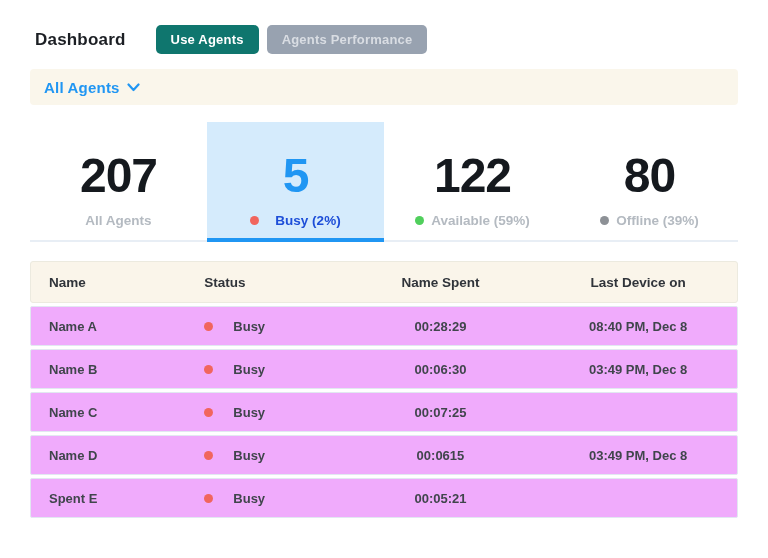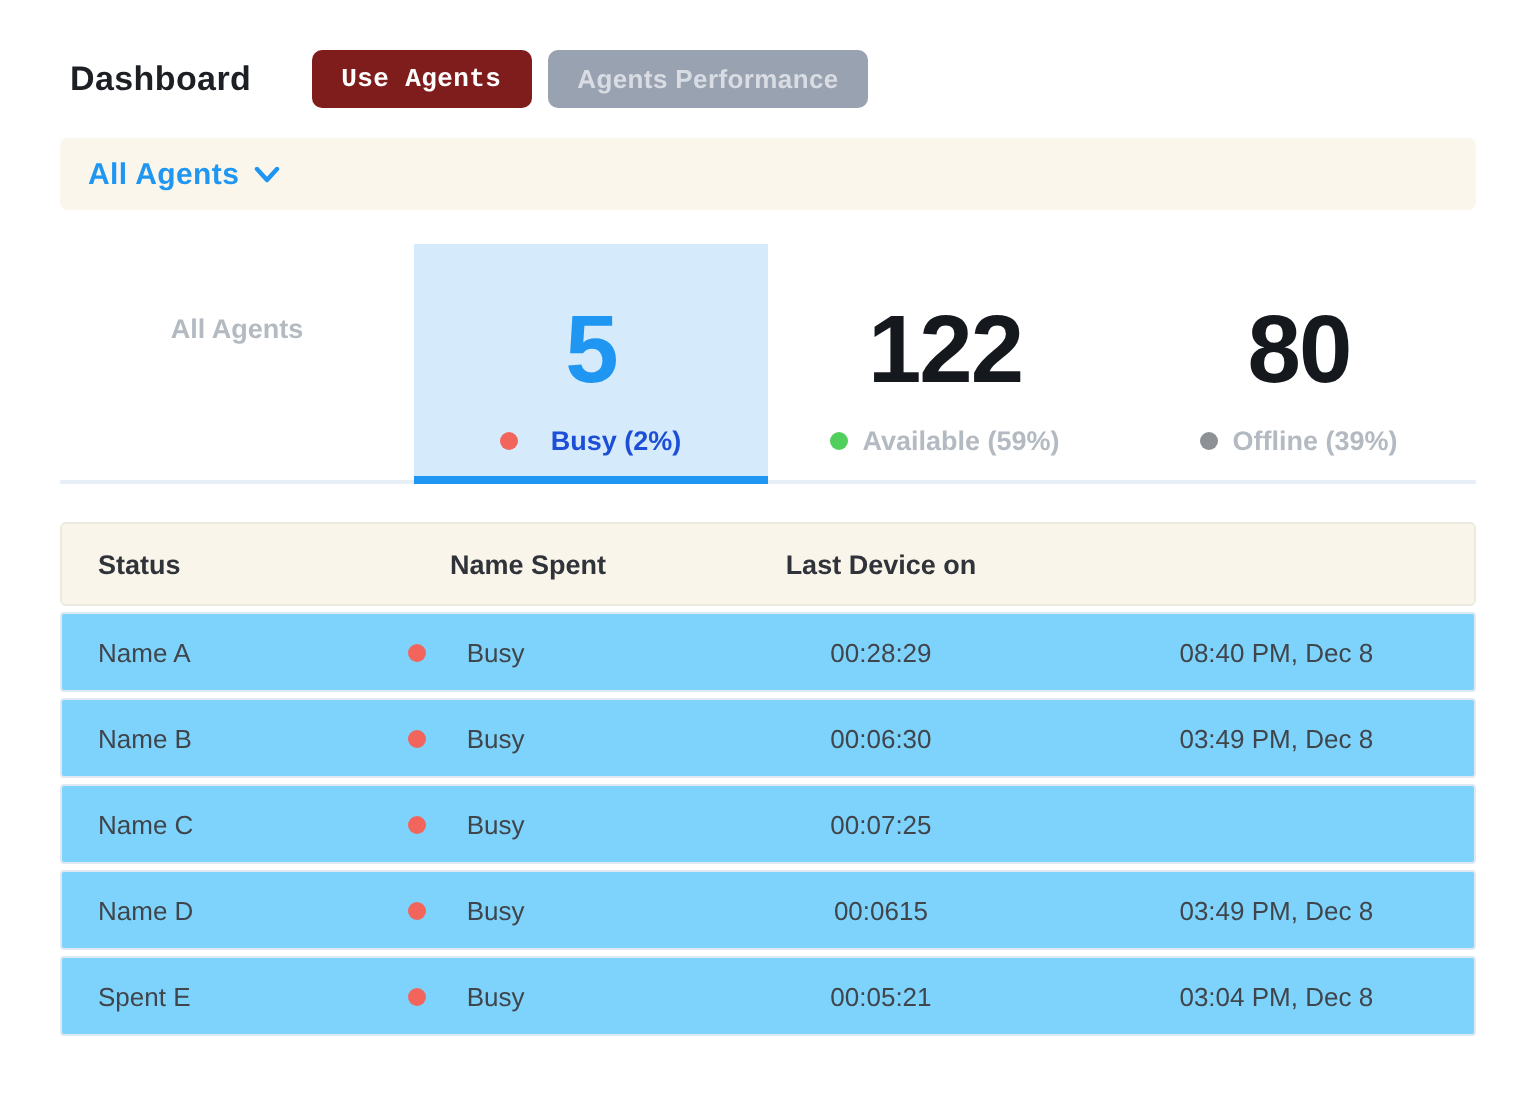--- a/index.html
+++ b/index.html
@@ -6,21 +6,21 @@
   html,body { width:768px; height:558px; background:#ffffff; overflow:hidden; }
   body { font-family:"Liberation Sans","DejaVu Sans",sans-serif; color:#23272d; }
 
   
   .topbar { display:flex; align-items:center; padding:25px 30px 0 35px; }
   .page-title { font-size:17px; font-weight:700; color:#1c1f24; letter-spacing:.2px; margin-right:30px; }
   .tabs { display:flex; gap:8px; }
   .tab { border:none; cursor:pointer; height:29px; padding:0 15px; border-radius:5px;
          background:#98a2b0; color:#d9dde3; font-size:13px; font-weight:600;
          font-family:"Liberation Sans","DejaVu Sans",sans-serif; letter-spacing:.2px; }
-  .tab.active { background:#7f1d1d; color:#ffffff;font-family:Liberation Mono, monospace; }
+  .tab.active { background:#0f766e; color:#ffffff; }
 
   
   .filter-bar { margin:15px 30px 0; height:36px; background:#faf6eb; border-radius:4px;
                 display:flex; align-items:center; padding:0 14px; cursor:pointer; }
   .filter-label { color:#2096f3; font-size:15px; font-weight:700; letter-spacing:.2px; }
   .chevron { margin-left:7px; display:inline-flex; }
 
   
   .stats { margin:17px 30px 0; display:grid; grid-template-columns:repeat(4,1fr); }
   .stat-card { text-align:center; padding:26px 0 12px; border-bottom:2px solid #e8eef5; cursor:pointer; }
@@ -30,22 +30,22 @@
   .stat-label { margin-top:8px; font-size:13.5px; font-weight:600; color:#b4bac1;
                 display:flex; align-items:center; justify-content:center; gap:7px; height:16px; }
   .stat-card.active .stat-label { color:#1d4ed8;gap:16px; }
   .dot { width:9px; height:9px; border-radius:50%; display:inline-block; flex:0 0 auto; }
 
   
   .table { margin:19px 30px 0; }
   .trow, .thead { display:grid; grid-template-columns:22% 22% 28% 28%; align-items:center; }
   .thead { height:42px; background:#faf5ea; border:1px solid #eceadf; border-radius:3px;
            font-size:13.5px; font-weight:700; color:#30343a; }
-  .tbody .trow { height:40px; margin-top:3px; background:#7dd3fc; border:1px solid #e2e8f1;
-                 border-radius:2px; font-size:13px; color:#40454c; cursor:default; }
+  .tbody .trow { height:40px; margin-top:3px; background:#f0abfc; border:1px solid #e2e8f1;
+                 border-radius:2px; font-size:13px; color:#40454c; cursor:default;font-weight:bold; }
   .td { padding-left:18px; }
   .td.center { padding-left:0; text-align:center; }
   .td.status { display:flex; align-items:center; gap:20px; }
 </style>
 </head>
 <body>
 
 <header class="topbar">
   <h1 class="page-title">Dashboard</h1>
   <nav class="tabs">
@@ -58,20 +58,21 @@
   <span class="filter-label">All Agents</span>
   <span class="chevron">
     <svg width="13" height="9" viewBox="0 0 13 9">
         <polyline points="1.5,1.5 6.5,7 11.5,1.5" fill="none" stroke="#2096f3" stroke-width="2.2" stroke-linecap="round" stroke-linejoin="round"></polyline>
       </svg>
   </span>
 </div>
 
 <section class="stats">
   <div class="stat-card">
+    <div class="stat-value">207</div>
     <div class="stat-label">
 
       <span>All Agents</span>
     </div>
   </div>
 
   <div class="stat-card active">
     <div class="stat-value">5</div>
     <div class="stat-label">
       <span class="dot" style="background: rgb(241, 101, 93);"></span>
@@ -91,20 +92,21 @@
     <div class="stat-value">80</div>
     <div class="stat-label">
       <span class="dot" style="background: rgb(141, 145, 150);"></span>
       <span>Offline (39%)</span>
     </div>
   </div>
 </section>
 
 <section class="table">
   <div class="thead">
+    <div class="td">Name</div>
     <div class="td">Status</div>
     <div class="td center">Name Spent</div>
     <div class="td center">Last Device on</div>
   </div>
   <div class="tbody">
   <div class="trow">
     <div class="td">Name A</div>
     <div class="td status">
       <span class="dot" style="background: rgb(241, 101, 93);"></span>
       <span>Busy</span>
@@ -142,16 +144,15 @@
     <div class="td center">03:49 PM, Dec 8</div>
   </div>
 
   <div class="trow">
     <div class="td">Spent E</div>
     <div class="td status">
       <span class="dot" style="background: rgb(241, 101, 93);"></span>
       <span>Busy</span>
     </div>
     <div class="td center">00:05:21</div>
-    <div class="td center">03:04 PM, Dec 8</div>
   </div>
 </div>
 </section>
 
 </body></html>

